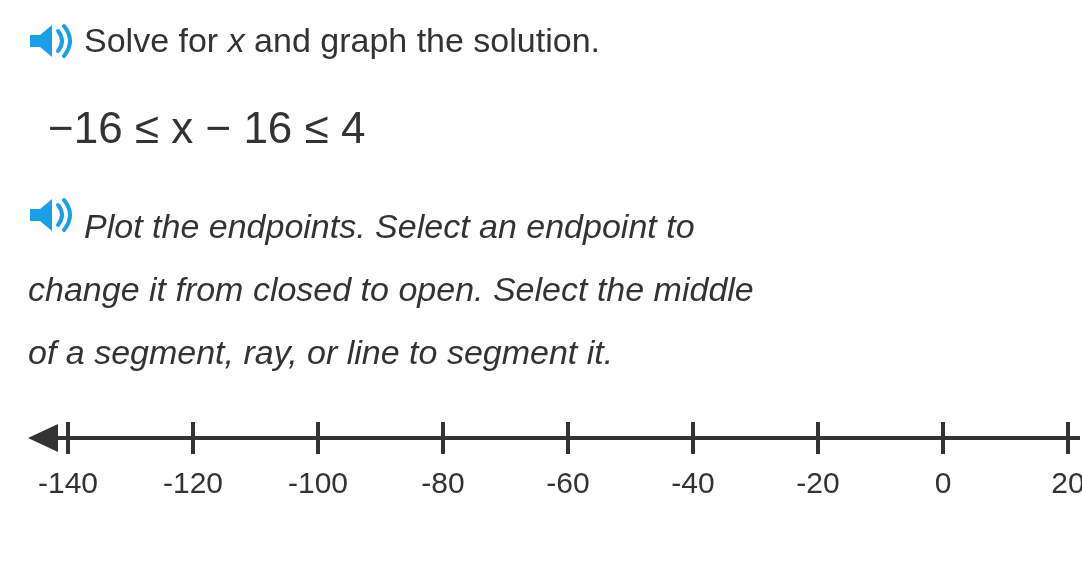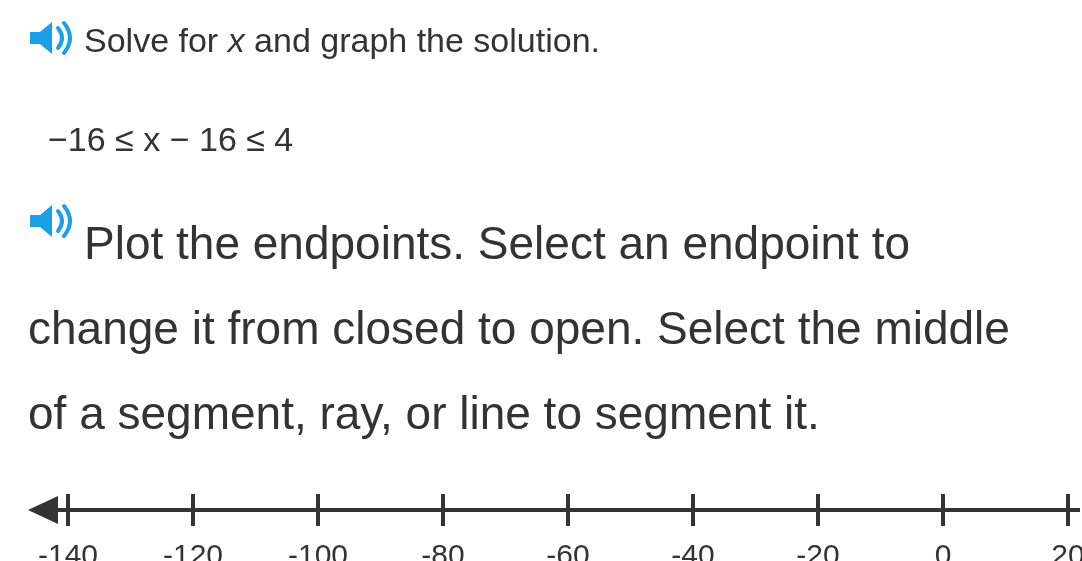--- a/index.html
+++ b/index.html
@@ -7,46 +7,47 @@
     font-family: Verdana, Geneva, sans-serif;
     width: 1082px;
     height: 561px;
     padding: 18px 28px;
     background: #fff;
     color: #333;
     position: relative;
   }
   .line {
     display: flex;
-    align-items: flex-start;
-    margin-bottom: 56px;
+    align-items: center;
+    margin-bottom: 39px;
   }
   .speaker {
     flex-shrink: 0;
     margin-right: 10px;
   }
   .speaker svg { display: block; }
   .question-text {
     font-size: 34px;
     line-height: 1.35;
   }
   .var-x { font-style: italic; }
   .inequality {
-    font-size: 34px;
+    font-size: 44px;
     margin: 0 0 42px 20px;
   }
   .instruction-block {
     margin-bottom: 20px;
   }
   .instruction-first {
     display: flex;
     align-items: flex-start;
   }
   .instruction-text {
-    font-size: 46px;
+    font-size: 34px;
+    font-style: italic;
     line-height: 1.85;
   }
   .numline-wrap {
     position: relative;
     height: 120px;
     margin-top: 24px;
   }
   .numline {
     font-family: Verdana, Geneva, sans-serif;
   }

